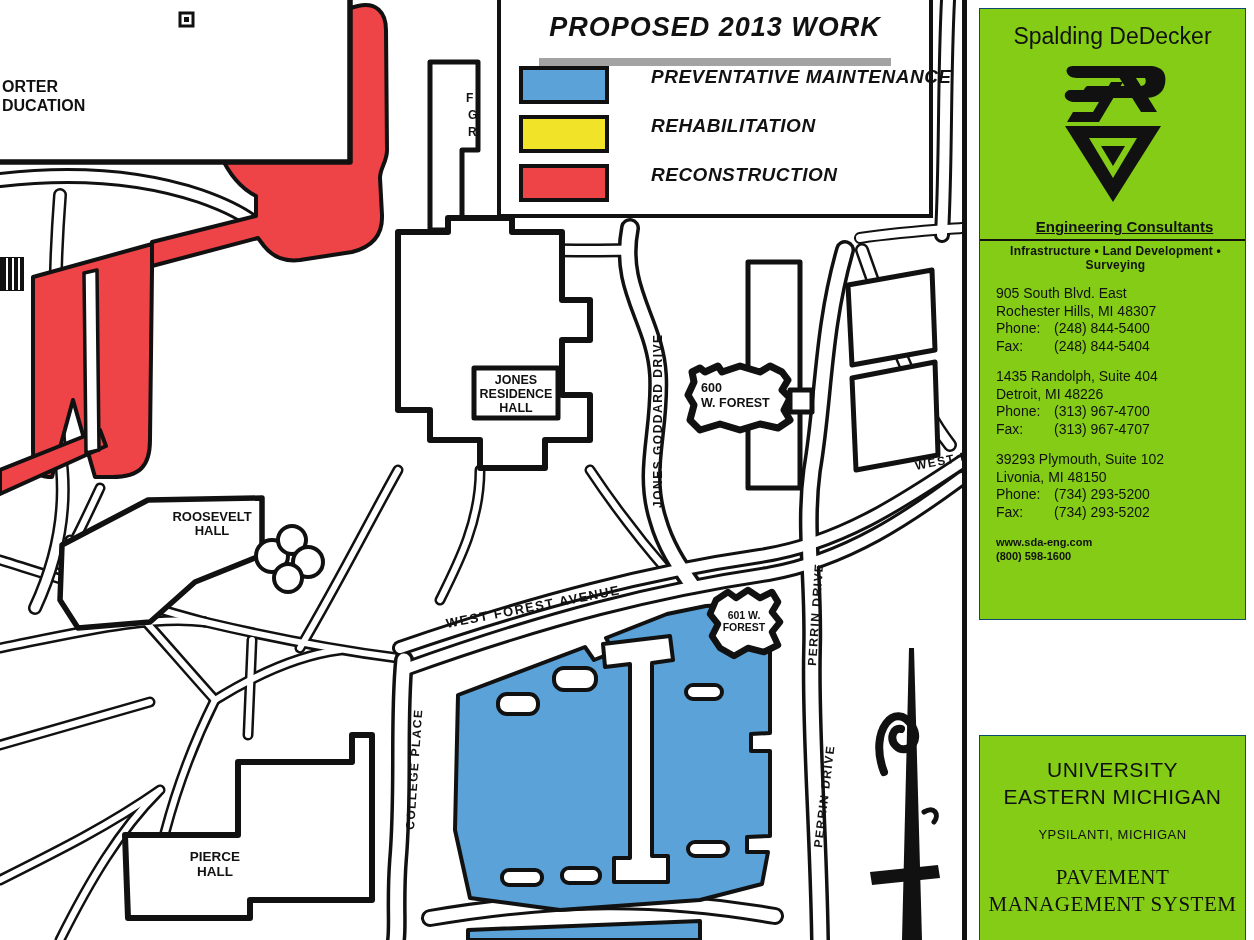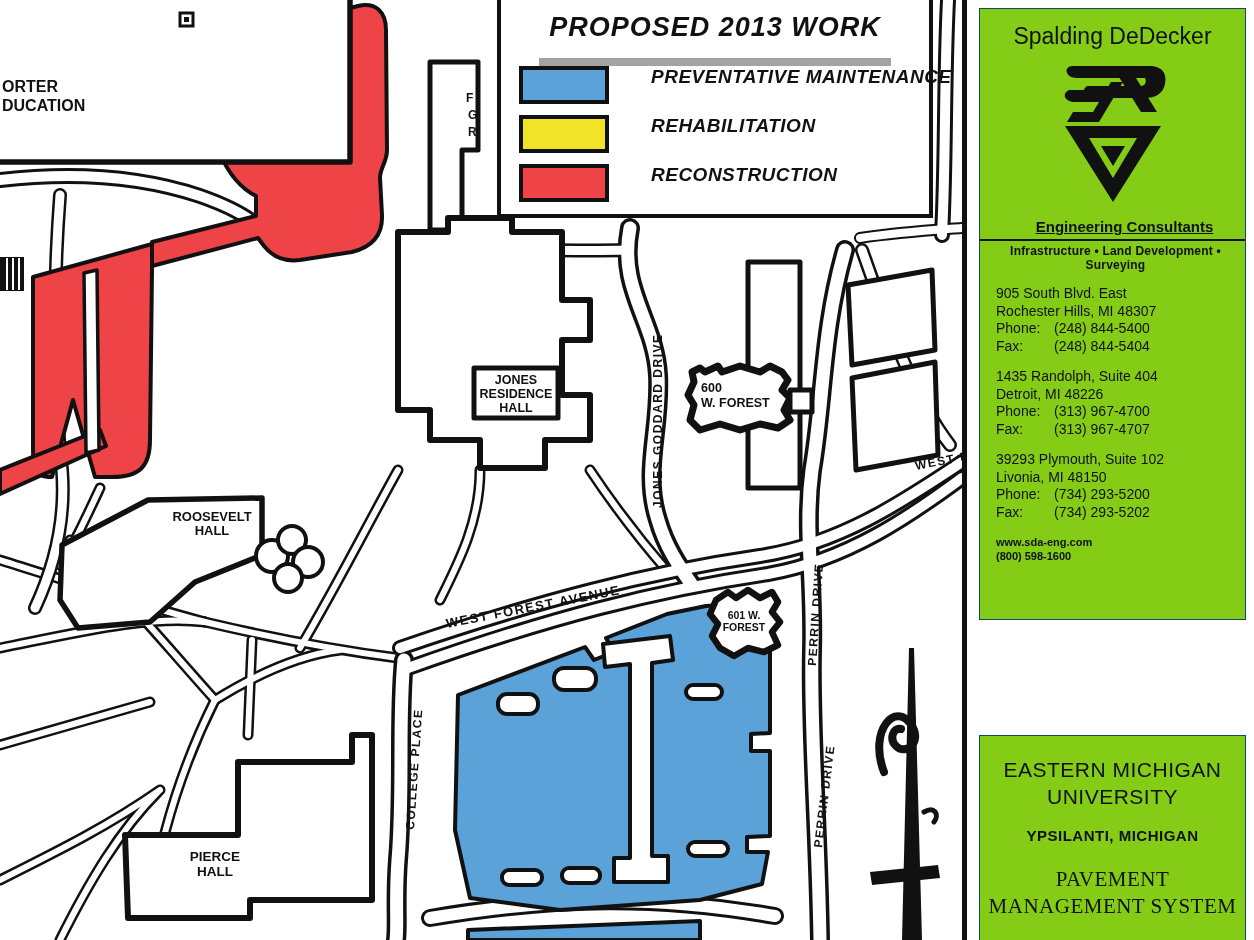--- a/index.html
+++ b/index.html
@@ -54,21 +54,21 @@
   .c811-num{position:absolute;left:2px;top:-8px;font-weight:bold;font-size:52px;letter-spacing:-4px;color:#111;
             font-family:"DejaVu Sans",sans-serif;}
   .c811-reg{position:absolute;left:84px;top:42px;font-size:9px;font-weight:bold;color:#111;}
   .c811-text{margin-left:2px;line-height:1.05;white-space:nowrap;color:#111;text-align:right;}
   .c811-text .t1a{font-weight:bold;font-size:13px;}
   .c811-text .t1b{font-weight:bold;font-size:17px;}
   .c811-text .t2a{font-weight:bold;font-size:19px;}
   .c811-text .t2b{font-weight:bold;font-size:13px;}
   #box-project{top:735px;height:215px;text-align:center;color:#111;}
   .proj-client{font-size:21px;margin-top:20px;line-height:1.3;letter-spacing:0.5px;}
-  .proj-loc{font-size:15px;margin-top:16px;letter-spacing:0.5px;font-weight:bold;}
+  .proj-loc{font-size:13px;margin-top:16px;letter-spacing:0.5px;}
   .proj-title{font-size:21px;margin-top:22px;line-height:1.3;letter-spacing:0.5px;font-family:Liberation Serif, serif;}
 </style>
 </head>
 <body>
 
 <div id="stage">
 
   <svg id="mapsvg" width="962" height="940" viewBox="0 0 962 940">
     <rect x="0" y="0" width="962" height="940" fill="#ffffff"></rect>
 
@@ -321,22 +321,22 @@
 
       <div class="webline">
         <div>www.sda-eng.com</div>
         <div>(800) 598-1600</div>
       </div>
     </div>
 
 
     <div class="sbox" id="box-project">
       <div class="proj-client">
+        <div>UNIVERSITY</div>
         <div>EASTERN MICHIGAN</div>
-        <div>UNIVERSITY</div>
       </div>
       <div class="proj-loc">YPSILANTI, MICHIGAN</div>
       <div class="proj-title">
         <div>PAVEMENT</div>
         <div>MANAGEMENT SYSTEM</div>
       </div>
     </div>
 
   </div>
 </div>

